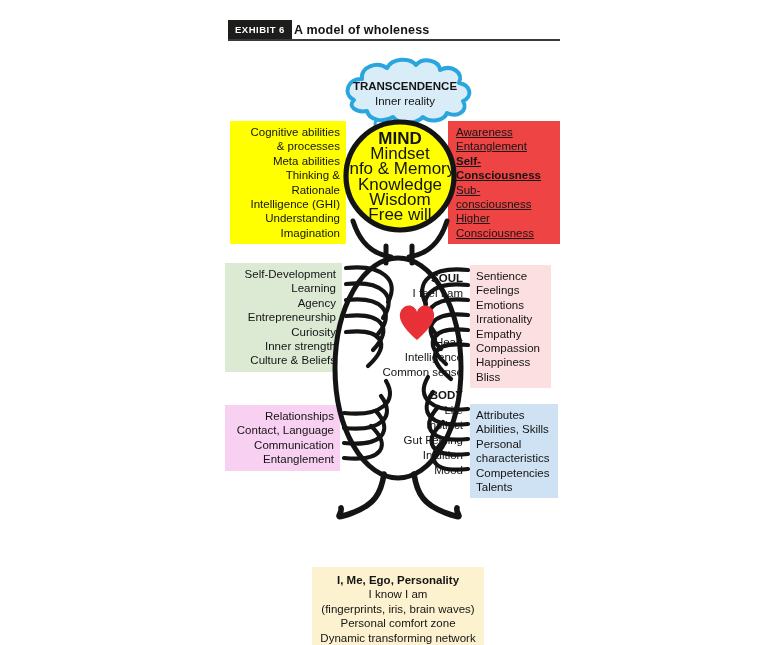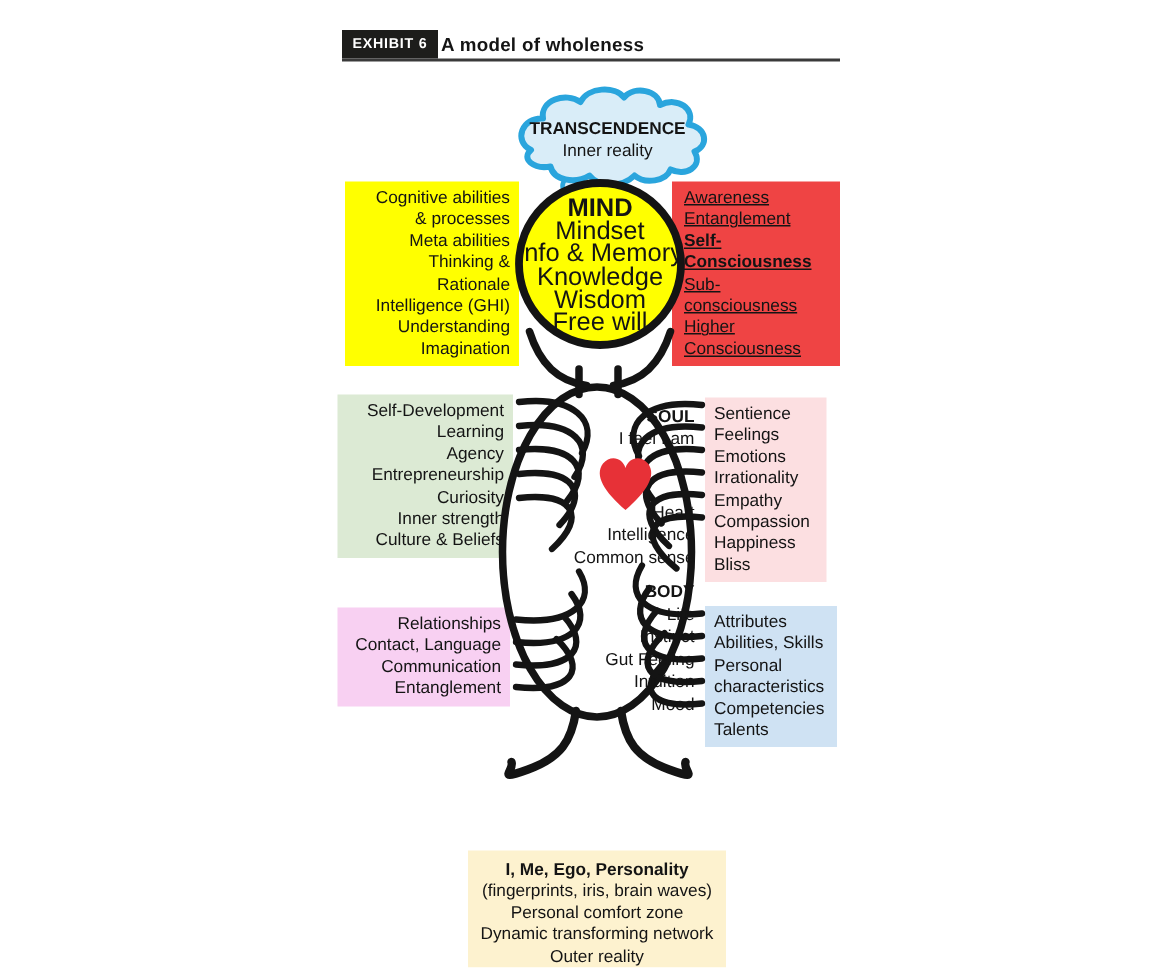--- a/index.html
+++ b/index.html
@@ -99,20 +99,21 @@
     <div>Attributes</div>
     <div>Abilities, Skills</div>
     <div>Personal</div>
     <div>characteristics</div>
     <div>Competencies</div>
     <div>Talents</div>
   </div>
 
   <div class="box c" id="bottom-cream">
     <div class="b">I, Me, Ego, Personality</div>
+    <div>I know I am</div>
     <div>(fingerprints, iris, brain waves)</div>
     <div>Personal comfort zone</div>
     <div>Dynamic transforming network</div>
     <div>Outer reality</div>
   </div>
 
   <svg class="fig" width="768" height="645" viewBox="0 0 768 645">
 
     <circle cx="381" cy="124" r="6" fill="#d9edf8" stroke="#2aa5dd" stroke-width="3"></circle>
     <circle cx="374" cy="133" r="3" fill="#d9edf8" stroke="#2aa5dd" stroke-width="2.2"></circle>

